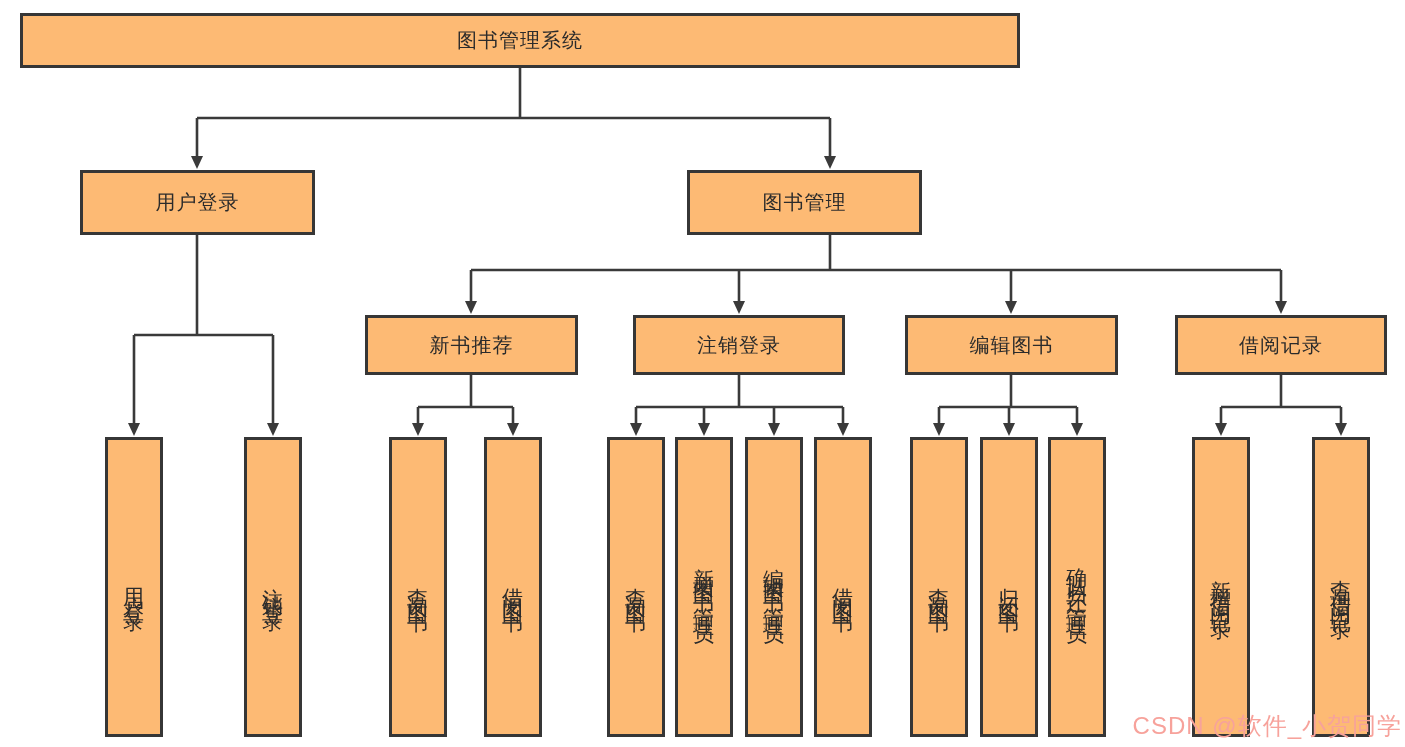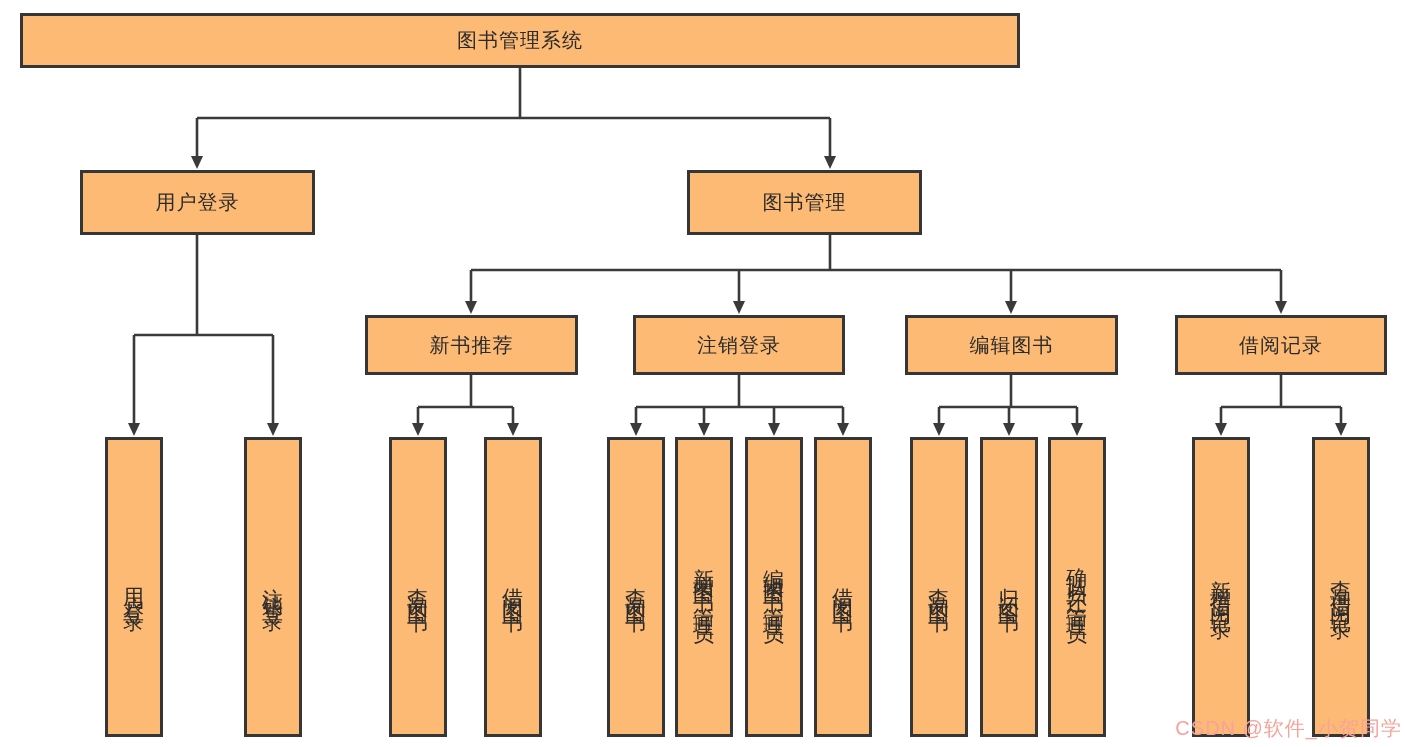--- a/index.html
+++ b/index.html
@@ -22,21 +22,21 @@
   .v{
     writing-mode:vertical-rl; text-orientation:mixed;
     font-size:21px; letter-spacing:8px; line-height:1;
   }
   .root{left:20px; top:13px; width:1000px; height:55px;}
   .lvl2{top:170px; width:235px; height:65px;}
   .lvl3{top:315px; height:60px;}
   .leaf{top:437px; width:58px; height:300px;}
   #watermark{
     position:absolute; right:3px; bottom:5px;
-    font-size:20px; letter-spacing:1px; color:var(--watermark);
+    font-size:24px; letter-spacing:1px; color:var(--watermark);
     z-index:5; white-space:nowrap;
   }
 </style>
 </head>
 <body>
 
 <div id="stage">
 
   <svg id="wires" viewBox="0 0 1405 747" xmlns="http://www.w3.org/2000/svg">
 

